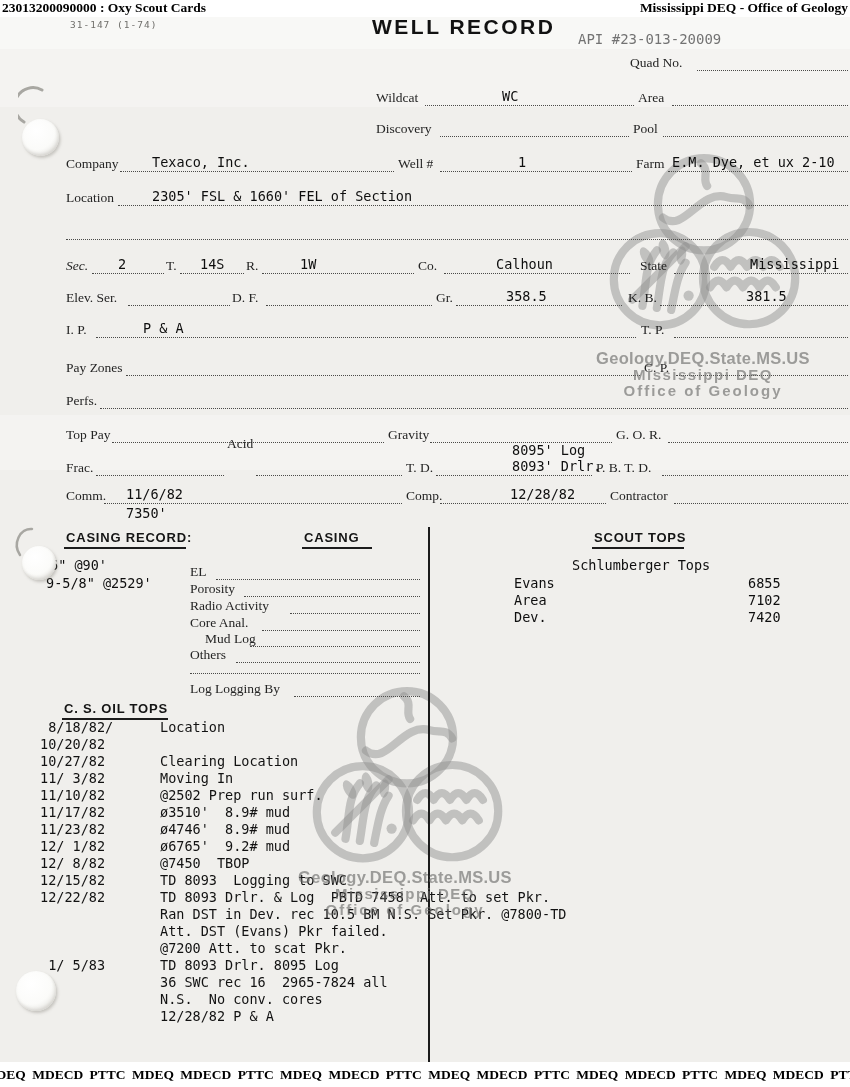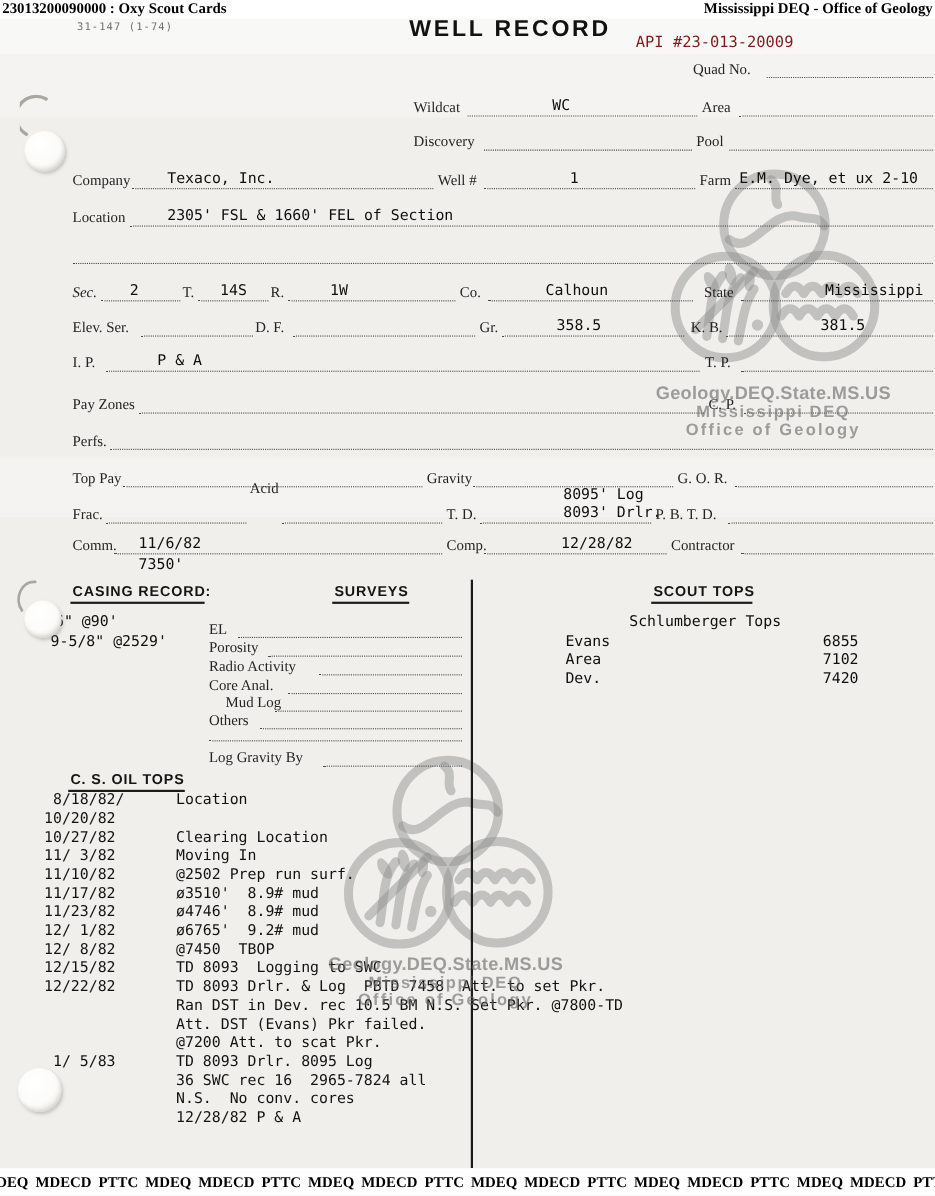--- a/index.html
+++ b/index.html
@@ -15,21 +15,21 @@
   .botbar { position:absolute; left:0; top:1062px; width:850px; height:25px; background:#ffffff; z-index:6;
             display:flex; align-items:center; justify-content:center; }
   .botbar span { font:bold 13.5px "Liberation Serif", serif; color:#000; word-spacing:3px; white-space:nowrap; }
 
   .strip { position:absolute; left:0; width:850px; z-index:1; pointer-events:none; }
 
   .formnum { position:absolute; left:70px; top:19px; font:9.5px "DejaVu Sans Mono", monospace;
              letter-spacing:1px; color:#6f6e6a; z-index:3; }
   .title { position:absolute; left:372px; top:15px; font:bold 21px "Liberation Sans", sans-serif;
            letter-spacing:2.5px; color:#121212; z-index:3; }
-  .api { position:absolute; left:578px; top:31px; font:14px "DejaVu Sans Mono", monospace; color:#7f1d1d; z-index:3; }
+  .api { position:absolute; left:578px; top:31px; font:14px "DejaVu Sans Mono", monospace; color:#737373; z-index:3; }
 
   .lbl { position:absolute; font:13.5px "Liberation Serif", serif; color:#242424; white-space:nowrap; z-index:3; }
   .val { position:absolute; font:13.5px "DejaVu Sans Mono", monospace; color:#0e0e0e; white-space:pre; z-index:3; }
   .dots { position:absolute; height:3px; border-bottom:1.6px dotted #4a4a48; z-index:2; }
 
   .shead { position:absolute; font:bold 13px "Liberation Sans", sans-serif; letter-spacing:0.8px;
            color:#141414; z-index:3; white-space:nowrap; }
   .hrule { position:absolute; height:1.5px; background:#1c1c1c; z-index:3; }
   .vline { position:absolute; left:428px; top:527px; width:2px; height:535px; background:#1b1b1b; z-index:2; }
 
@@ -201,36 +201,36 @@
 <div class="dots" style="left:674px;top:501px;width:174px;"></div>
 <span class="val" style="left:126px;top:505px;">7350'</span>
 
 <div class="vline"></div>
 
 <div class="shead" style="left:66px;top:530px;">CASING RECORD:</div>
 <div class="hrule" style="left:64px;top:547px;width:122px;"></div>
 <span class="val" style="left:50px;top:557px;">6" @90'</span>
 <span class="val" style="left:46px;top:575px;">9-5/8" @2529'</span>
 
-<div class="shead" style="left:304px;top:530px;">SURVEYS</div>
+<div class="shead" style="left:304px;top:530px;">CASING</div>
 <div class="hrule" style="left:302px;top:547px;width:70px;"></div>
 <span class="lbl" style="left:190px;top:564px;">EL</span>
 <div class="dots" style="left:216px;top:577px;width:204px;"></div>
 <span class="lbl" style="left:190px;top:581px;">Porosity</span>
 <div class="dots" style="left:244px;top:594px;width:176px;"></div>
 <span class="lbl" style="left:190px;top:598px;">Radio Activity</span>
 <div class="dots" style="left:290px;top:611px;width:130px;"></div>
 <span class="lbl" style="left:190px;top:615px;">Core Anal.</span>
 <div class="dots" style="left:262px;top:628px;width:158px;"></div>
 <span class="lbl" style="left:205px;top:631px;">Mud Log</span>
 <div class="dots" style="left:250px;top:644px;width:170px;"></div>
 <span class="lbl" style="left:190px;top:647px;">Others</span>
 <div class="dots" style="left:236px;top:660px;width:184px;"></div>
 <div class="dots" style="left:190px;top:671px;width:230px;"></div>
-<span class="lbl" style="left:190px;top:681px;">Log Gravity By</span>
+<span class="lbl" style="left:190px;top:681px;">Log Logging By</span>
 <div class="dots" style="left:294px;top:694px;width:126px;"></div>
 
 <div class="shead" style="left:594px;top:530px;">SCOUT TOPS</div>
 <div class="hrule" style="left:592px;top:547px;width:92px;"></div>
 <span class="val" style="left:572px;top:557px;">Schlumberger Tops</span>
 <span class="val" style="left:514px;top:575px;">Evans</span>
 <span class="val" style="left:748px;top:575px;">6855</span>
 <span class="val" style="left:514px;top:592px;">Area</span>
 <span class="val" style="left:748px;top:592px;">7102</span>
 <span class="val" style="left:514px;top:609px;">Dev.</span>

